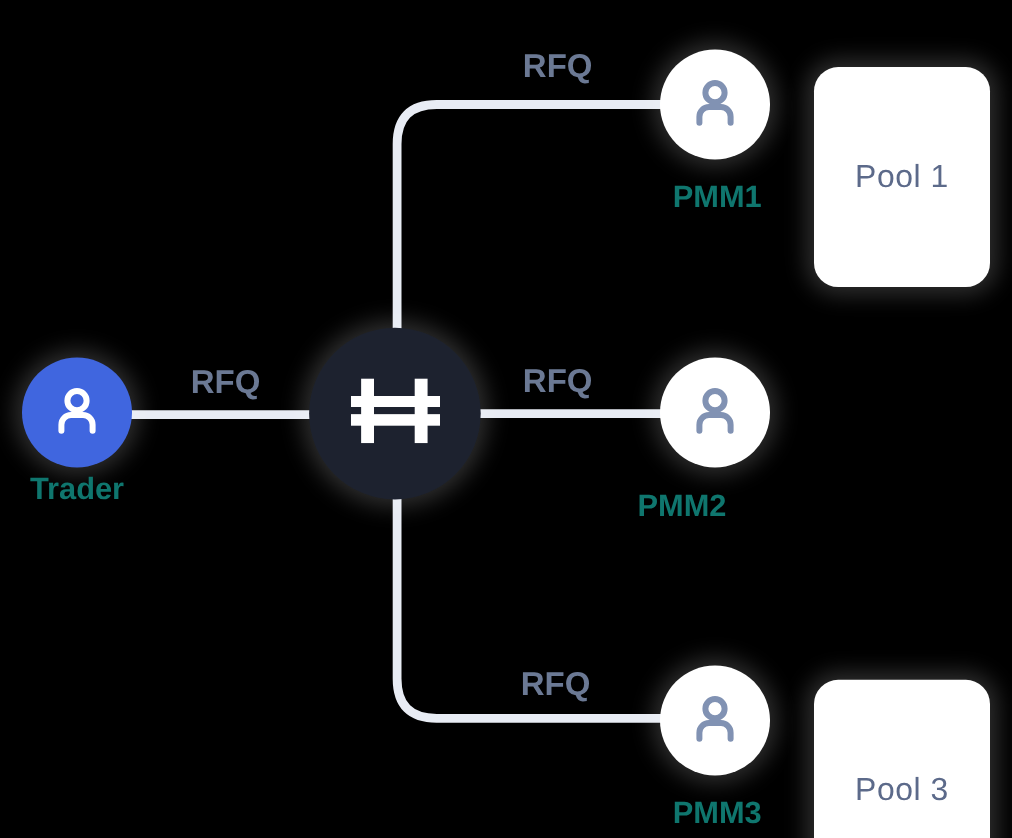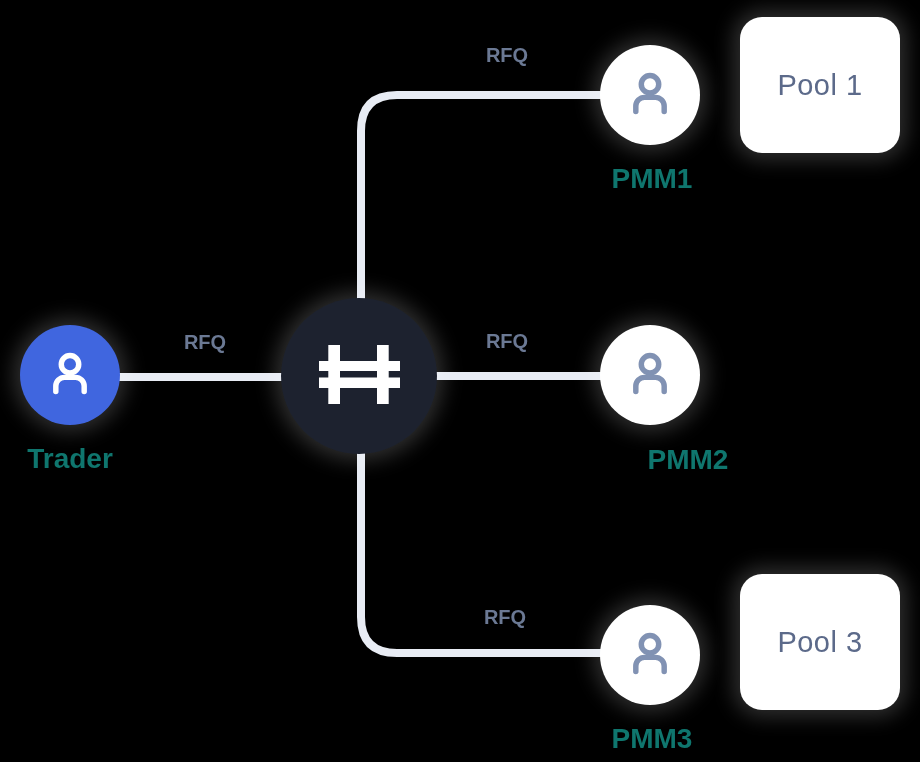--- a/index.html
+++ b/index.html
@@ -25,55 +25,56 @@
   }
   .trader-node { left: 20px;  top: 325px; width: 100px; height: 100px; background: #4066DF; }
   .hub-node    { left: 281px; top: 298px; width: 156px; height: 156px; background: #1D222F; }
   .pmm-node    { width: 100px; height: 100px; background: #FFFFFF; }
   .pmm-node-1  { left: 600px; top: 45px;  }
   .pmm-node-2  { left: 600px; top: 325px; }
   .pmm-node-3  { left: 600px; top: 605px; }
 
   .pool-card {
     position: absolute;
-    width: 160px; height: 136px;
+    width: 160px; height: 200px;
     background: #FFFFFF;
     border-radius: 22px;
     display: flex;
     align-items: center;
     justify-content: center;
     z-index: 2;
     box-shadow: 0 0 20px 7px rgba(255,255,255,0.18);
     font-size: 29px;
     color: #5C6A8A;
     letter-spacing: 0.5px;
+    margin-top: 44px;
   }
   .pool-card-1 { left: 740px; top: 17px;  }
   .pool-card-2 { left: 738px; top: 296px; }
   .pool-card-3 { left: 740px; top: 574px; }
 
   .node-label {
     position: absolute;
     transform: translateX(-50%);
     z-index: 2;
     font-size: 28px;
     font-weight: bold;
     color: #0f766e;
     white-space: nowrap;
   }
-  .trader-label { left: 70px;  top: 443px; }
+  .trader-label { left: 70px;  top: 429px; }
   .pmm-label-1  { left: 652px; top: 163px; }
-  .pmm-label-2  { left: 688px; top: 444px; }
+  .pmm-label-2  { left: 620px; top: 444px; }
   .pmm-label-3  { left: 652px; top: 723px; }
 
   .rfq-label {
     position: absolute;
     transform: translateX(-50%);
     z-index: 2;
-    font-size: 20px;
+    font-size: 30px;
     font-weight: bold;
     color: #6B7994;
     white-space: nowrap;
   }
   .rfq-left   { left: 205px; top: 331px; }
   .rfq-top    { left: 507px; top: 44px;  }
   .rfq-mid    { left: 507px; top: 330px; }
   .rfq-bottom { left: 505px; top: 606px; }
 </style>
 </head>

